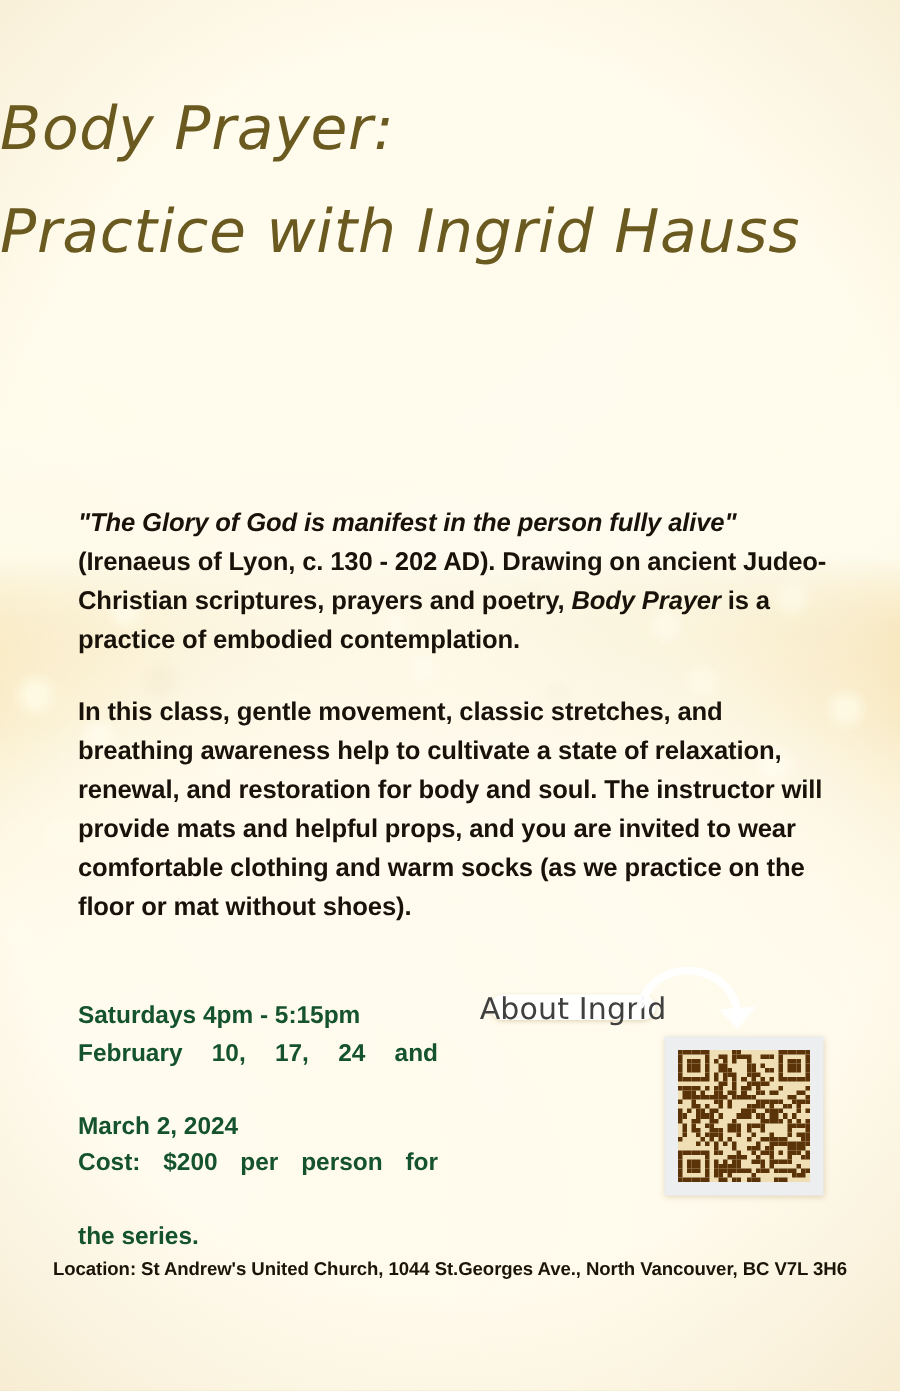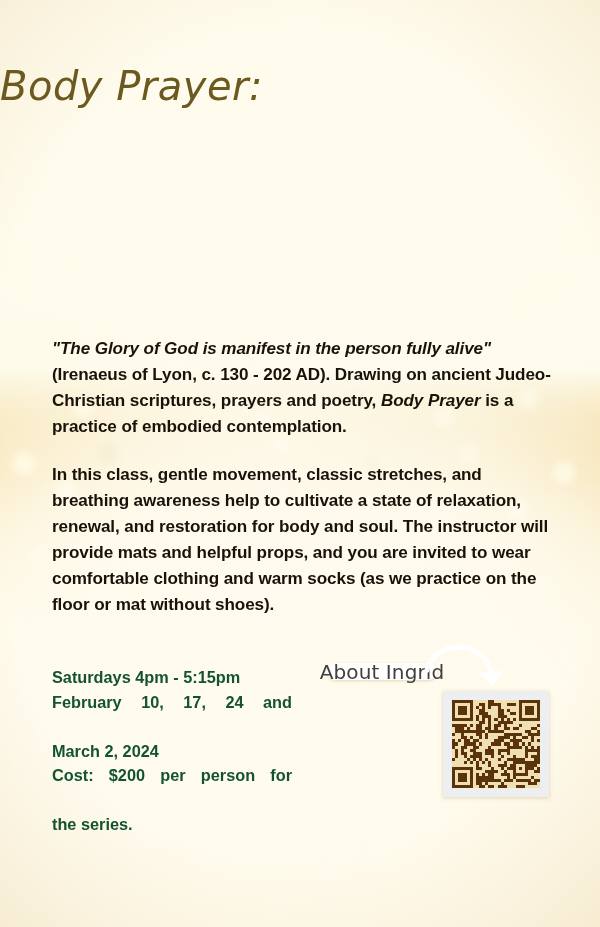--- a/index.html
+++ b/index.html
@@ -212,20 +212,21 @@
   <div class="bg bg-base"></div>
   <div class="bg bg-bokeh"></div>
   <div class="bg bg-glitter"></div>
   <div class="bg bg-lower"></div>
   <div class="bg bg-vignette"></div>
 
   <div class="content">
 
     <div class="title">
       <span class="tline">Body Prayer:</span>
+      <span class="tline">Practice with Ingrid Hauss</span>
     </div>
 
     <div class="body-copy para1"><em>"The Glory of God is manifest in the person fully alive"</em><span>(Irenaeus of Lyon, c. 130 - 202 AD). Drawing on ancient Judeo-Christian scriptures, prayers and poetry, </span><em>Body Prayer</em><span> is a practice of embodied contemplation.</span></div>
 
     <div class="body-copy para2">In this class, gentle movement, classic stretches, and breathing awareness help to cultivate a state of relaxation, renewal, and restoration for body and soul. The instructor will provide mats and helpful props, and you are invited to wear comfortable clothing and warm socks (as we practice on the floor or mat without shoes).</div>
 
     <div class="details">
       <span class="d-line">Saturdays 4pm - 5:15pm</span>
       <span class="d-just">February 10, 17, 24 and</span>
       <span class="d-line">March 2, 2024</span>
@@ -1080,16 +1081,17 @@
           <i class="on"></i>
           <i></i>
           <i></i>
           <i></i>
           <i></i>
           <i></i>
         </div>
     </div>
 
     <div class="footer">
+      <span class="f-line">Location: St Andrew's United Church, 1044 St.Georges Ave., North Vancouver, BC V7L 3H6</span>
     </div>
 
   </div>
 </div>
 
 </body></html>

